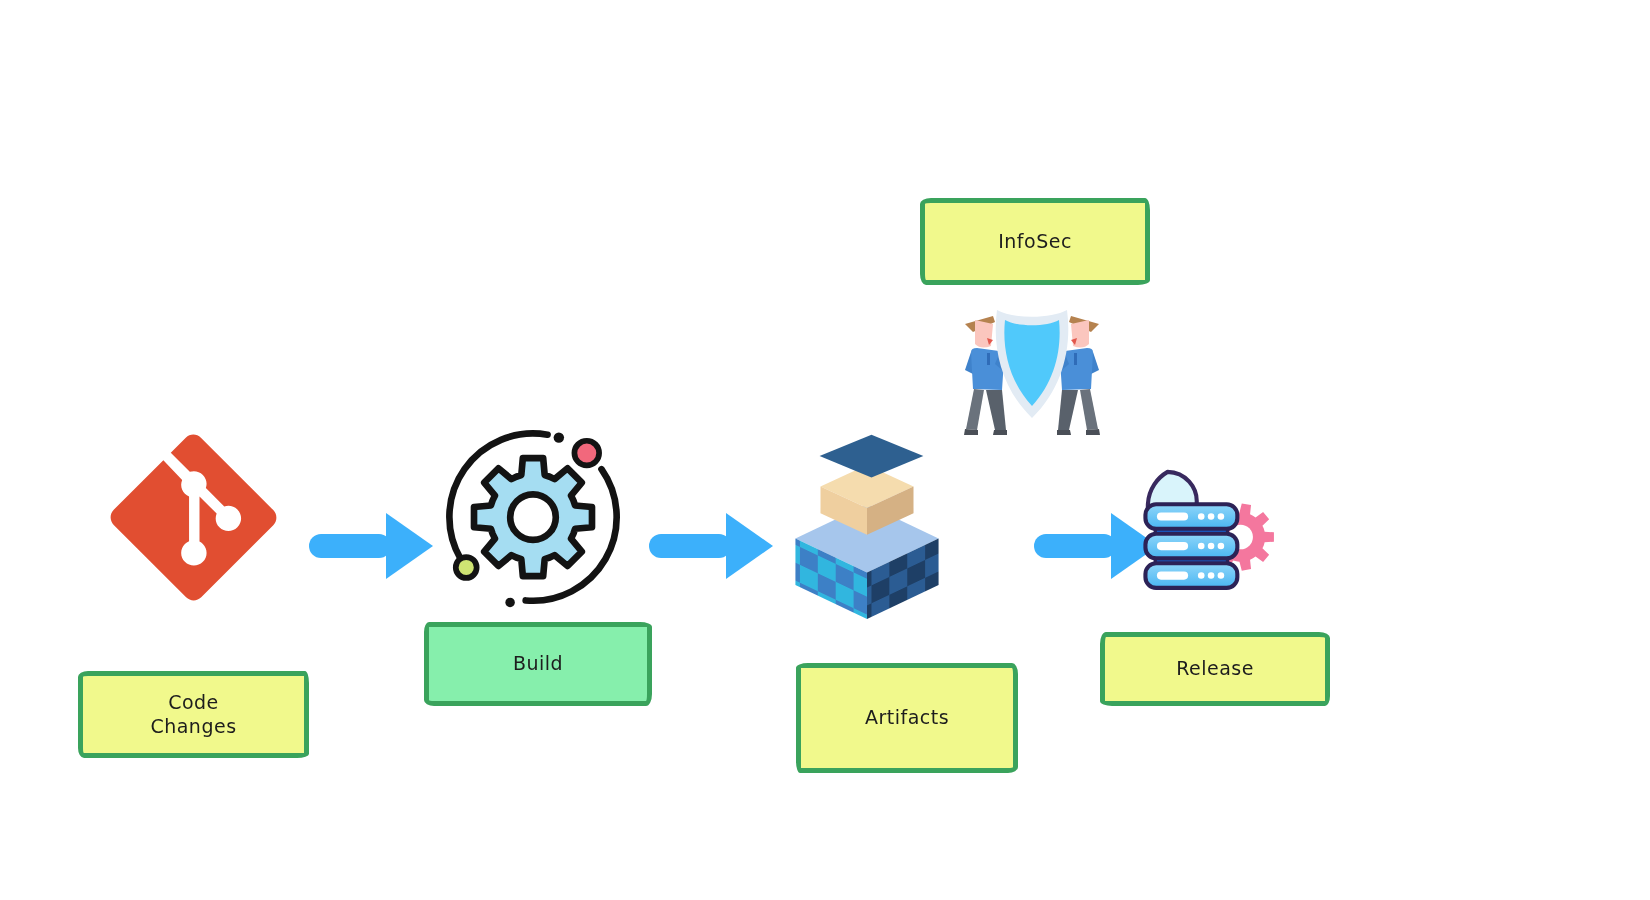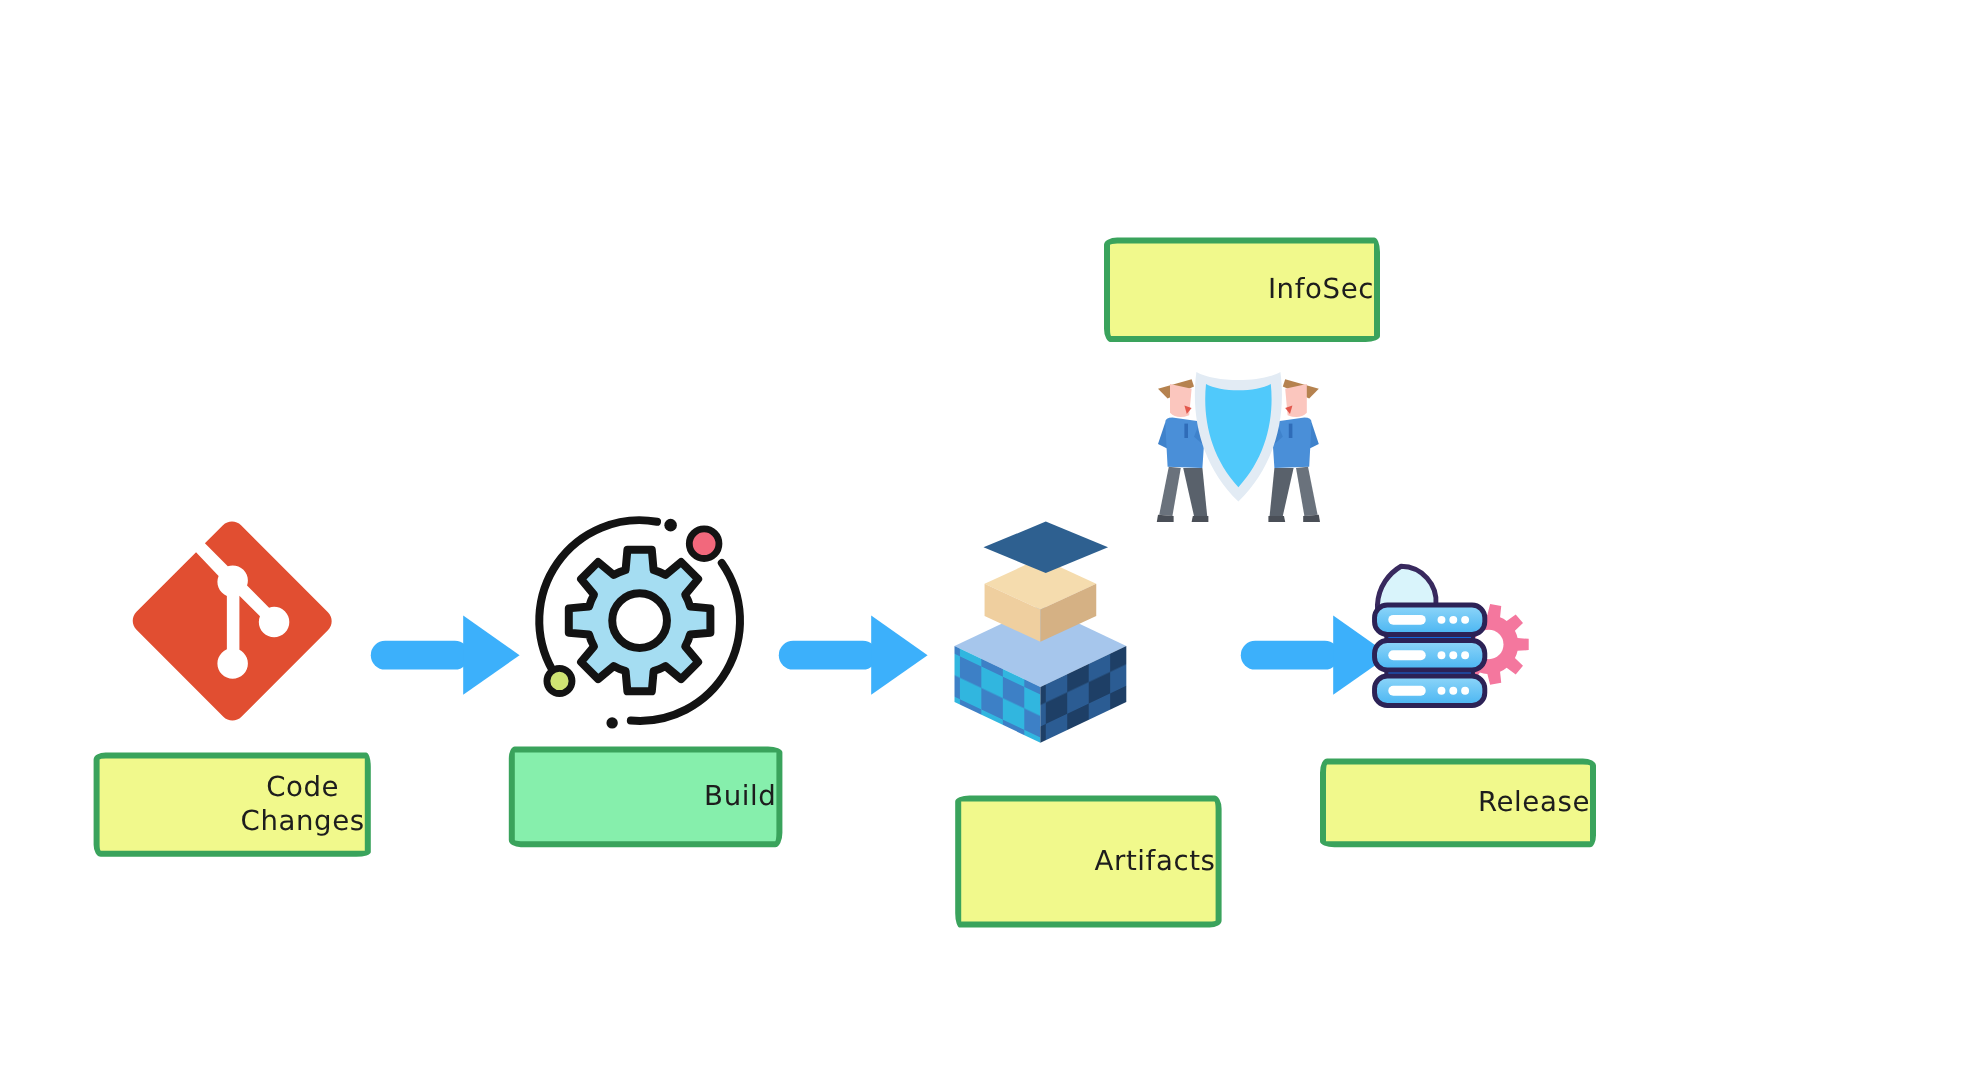--- a/index.html
+++ b/index.html
@@ -3,22 +3,22 @@
 <meta charset="utf-8">
 <style>
   html,body{margin:0;padding:0;background:#fff;}
   .canvas{
     position:relative;width:1650px;height:900px;background:#ffffff;
     overflow:hidden;font-family:"DejaVu Sans",sans-serif;
   }
   .icon{position:absolute;}
   .arrow{position:absolute;top:505px;}
   .label{
-    position:absolute;display:flex;align-items:center;justify-content:flex-end;
-    text-align:center;font-size:23px;letter-spacing:.5px;line-height:1.25;
+    position:absolute;display:flex;align-items:center;justify-content:center;
+    text-align:center;font-size:19px;letter-spacing:.5px;line-height:1.25;
     border:5px solid #0f766e;background:#f1f98c;color:#1d1d1d;
     box-sizing:border-box;
   }
   .label span{white-space:pre-line;}
   .lb1{left:78px;top:627px;width:231px;height:87px;border-radius:10px 4px 12px 6px/6px 12px 4px 10px;}
   .lb2{left:424px;top:622px;width:228px;height:84px;border-radius:5px 12px 6px 10px/10px 5px 12px 6px;}
   .lb3{left:756px;top:663px;width:222px;height:110px;border-radius:12px 6px 10px 4px/5px 11px 6px 12px;margin-left:40px;}
   .lb4{left:1100px;top:632px;width:230px;height:74px;border-radius:6px 11px 5px 12px/12px 6px 10px 5px;}
   .lb5{left:920px;top:198px;width:230px;height:87px;border-radius:11px 5px 12px 6px/6px 12px 5px 11px;}
 </style>
@@ -156,21 +156,21 @@
       </defs>
       <use href="#prs" transform="translate(6,4)"></use>
       <use href="#prs" transform="matrix(-1,0,0,1,144,4)"></use>
       <g>
         <path d="M40,12 C56,21 94,21 110,12 C115,49 106,90 75,120 C44,90 35,49 40,12 Z" fill="#e2ebf4"></path>
         <path d="M48,22 C60,29 90,29 102,22 C105,51 98,83 75,108 C52,83 45,51 48,22 Z" fill="#50c9fb"></path>
       </g>
     </svg>
   </div>
 
-  <div class="label lb1" style="background: rgb(241, 249, 140); border-color: rgb(58, 163, 92); color: rgb(29, 29, 29);">
+  <div class="label lb1" style="background: rgb(241, 249, 140); border-color: rgb(58, 163, 92); color: rgb(29, 29, 29); margin-top: 44px;">
       <span>Code
 Changes</span>
     </div>
   <div class="label lb2" style="background: #86efac; border-color: rgb(58, 163, 92); color: rgb(29, 29, 29);">
       <span>Build</span>
     </div>
   <div class="label lb3" style="background: rgb(241, 249, 140); border-color: rgb(58, 163, 92); color: rgb(29, 29, 29);">
       <span>Artifacts</span>
     </div>
   <div class="label lb4" style="background: rgb(241, 249, 140); border-color: rgb(58, 163, 92); color: rgb(29, 29, 29);">

